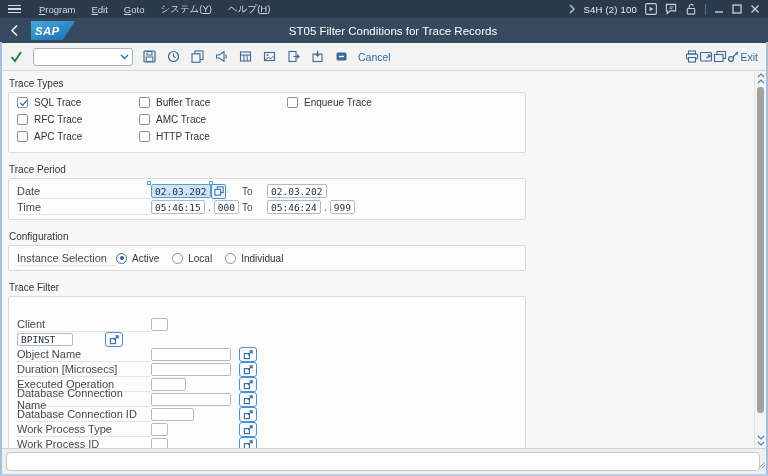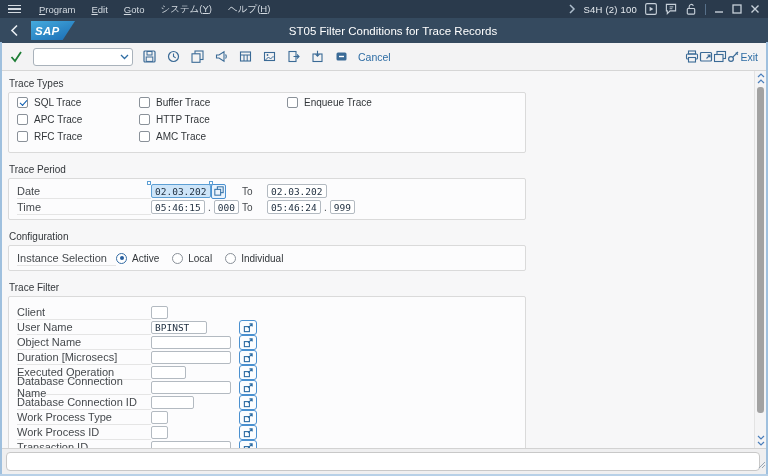--- a/index.html
+++ b/index.html
@@ -281,44 +281,44 @@
         <div class="tt-grid">
           <div class="tt-col">
 
               <div class="cb-row">
                 <span class="checkbox checked"></span>
                 <span class="cb-label">SQL Trace</span>
               </div>
 
               <div class="cb-row">
                 <span class="checkbox"></span>
+                <span class="cb-label">RFC Trace</span>
+              </div>
+
+              <div class="cb-row">
+                <span class="checkbox"></span>
                 <span class="cb-label">APC Trace</span>
-              </div>
-
-              <div class="cb-row">
-                <span class="checkbox"></span>
-                <span class="cb-label">RFC Trace</span>
               </div>
 
           </div>
           <div class="tt-col">
 
               <div class="cb-row">
                 <span class="checkbox"></span>
                 <span class="cb-label">Buffer Trace</span>
               </div>
 
               <div class="cb-row">
                 <span class="checkbox"></span>
+                <span class="cb-label">AMC Trace</span>
+              </div>
+
+              <div class="cb-row">
+                <span class="checkbox"></span>
                 <span class="cb-label">HTTP Trace</span>
-              </div>
-
-              <div class="cb-row">
-                <span class="checkbox"></span>
-                <span class="cb-label">AMC Trace</span>
               </div>
 
           </div>
           <div class="tt-col">
 
               <div class="cb-row">
                 <span class="checkbox"></span>
                 <span class="cb-label">Enqueue Trace</span>
               </div>
 
@@ -383,32 +383,31 @@
                 <span class="fm-label-txt">Individual</span>
               </span>
 
           </div>
         </div>
       </div>
     </div>
 
     <div class="section">
       <div class="section-title">Trace Filter</div>
-      <div class="group-box" style="padding-top:8px;padding-bottom:0;">
+      <div class="group-box" style="padding-top:20px;padding-bottom:0;">
 
           <div class="tf-row">
             <span class="row-label">Client</span>
             <span class="tf-input-wrap">
               <input class="field tf-field fw-xs" style="">
             </span>
 
           </div>
 
           <div class="tf-row">
-            <span class="row-label">User Name</span>
             <span class="tf-input-wrap">
               <input class="field tf-field fw-md" value="BPINST" style="">
             </span>
             <button class="multi-btn">
               <svg width="11" height="11" viewBox="0 0 12 12">
                 <rect x="1.5" y="5" width="5.5" height="5.5" fill="none" stroke="currentColor" stroke-width="1.2"></rect>
                 <path d="M5.5 6.5L10 2M7 2h3v3" fill="none" stroke="currentColor" stroke-width="1.2"></path>
               </svg>
             </button>
           </div>

